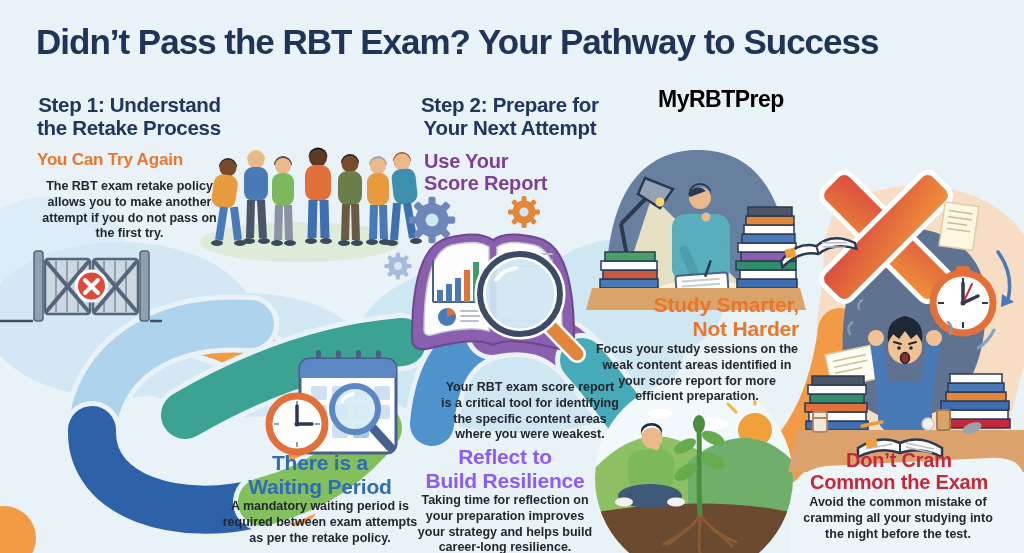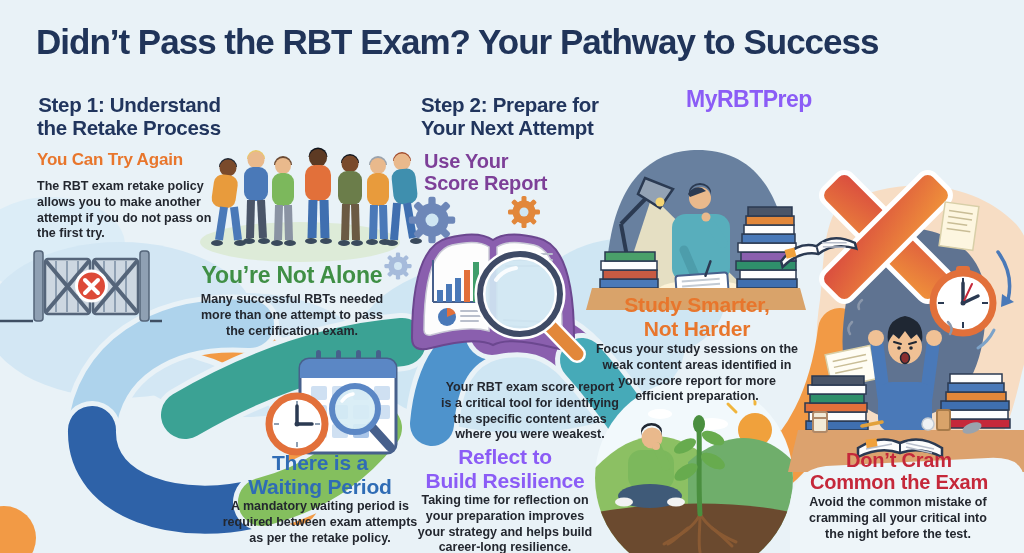--- a/index.html
+++ b/index.html
@@ -1,32 +1,32 @@
 <!DOCTYPE html>
 <html><head>
 <meta charset="utf-8">
 <style>
   html,body{margin:0;padding:0;}
   body{background:#dfe8ee;font-family:"Liberation Sans",sans-serif;}
   .canvas{position:relative;width:1024px;height:553px;background:#e9f2f7;overflow:hidden;text-decoration:underline;}
   .scene{position:absolute;left:0;top:0;width:1024px;height:553px;}
   .txt{position:absolute;white-space:pre-line;}
   .title{left:36px;top:22px;width:960px;font-size:35px;font-weight:bold;letter-spacing:-1px;color:#203459;}
-  .watermark{left:658px;top:86px;font-size:23px;font-weight:bold;letter-spacing:-0.5px;color:#8b5cf6;margin-left:28px;}
+  .watermark{left:658px;top:86px;font-size:23px;font-weight:bold;letter-spacing:-0.5px;color:#000000;}
   .step-h{font-size:20.5px;font-weight:bold;color:#21355d;line-height:1.13;letter-spacing:-0.3px;}
-  .s1h{left:37px;top:93px;text-align:right;} .s2h{left:421px;top:93px;} .s3h{left:799px;top:93px;}
+  .s1h{left:37px;top:93px;text-align:right;} .s2h{left:421px;top:93px;text-align:center;} .s3h{left:799px;top:93px;}
   .sub-t{font-weight:bold;line-height:1.12;letter-spacing:-0.2px;}
-  .body-t{font-size:12.5px;font-weight:600;color:#23272f;line-height:1.26;}
+  .body-t{font-size:12.5px;font-weight:600;color:#23272f;line-height:1.26;text-align:center;}
   .ctr{text-align:center;}
   .try-t{left:37px;top:150px;font-size:17px;color:#e8762c;}
   .try-b{left:37px;top:179px;width:185px;}
   .alone-t{left:192px;top:263px;width:200px;font-size:23px;color:#3f8f45;}
   .alone-b{left:180px;top:292px;width:224px;}
   .score-t{left:424px;top:150px;font-size:20px;color:#7d3f98;}
-  .smart-t{left:595px;top:293px;width:204px;font-size:21px;color:#e8762c;}
+  .smart-t{left:595px;top:293px;width:204px;font-size:21px;color:#e8762c;text-align:right;}
   .smart-b{left:583px;top:342px;width:228px;}
   .wait-t{left:228px;top:451px;width:184px;font-size:21px;color:#2f6cb5;}
   .wait-b{left:215px;top:499px;width:210px;}
   .sr-b{left:394px;top:380px;width:214px;padding-left:29px;}
   .reflect-t{left:403px;top:445px;width:204px;font-size:21px;color:#8b5cf6;}
   .reflect-b{left:396px;top:493px;width:218px;}
   .cram-t{left:800px;top:449px;width:198px;font-size:20px;color:#c5283a;}
   .cram-b{left:790px;top:495px;width:216px;}
 </style>
 </head>
@@ -488,24 +488,20 @@
 the Retake Process</div>
 <div class="txt step-h s2h">Step 2: Prepare for
 Your Next Attempt</div>
 
 <div class="txt sub-t try-t">You Can Try Again</div>
 <div class="txt body-t try-b">The RBT exam retake policy
 allows you to make another
 attempt if you do not pass on
 the first try.</div>
 
-<div class="txt sub-t ctr alone-t">You’re Not Alone</div>
-<div class="txt body-t ctr alone-b">Many successful RBTs needed
-more than one attempt to pass
-the certification exam.</div>
 
 <div class="txt sub-t score-t">Use Your
 Score Report</div>
 <div class="txt body-t ctr sr-b">Your RBT exam score report
 is a critical tool for identifying
 the specific content areas
 where you were weakest.</div>
 
 <div class="txt sub-t ctr smart-t">Study Smarter,
 Not Harder</div>
@@ -523,16 +519,16 @@
 <div class="txt sub-t ctr reflect-t">Reflect to
 Build Resilience</div>
 <div class="txt body-t ctr reflect-b">Taking time for reflection on
 your preparation improves
 your strategy and helps build
 career-long resilience.</div>
 
 <div class="txt sub-t ctr cram-t">Don’t Cram
 Common the Exam</div>
 <div class="txt body-t ctr cram-b">Avoid the common mistake of
-cramming all your critical into
+cramming all your studying into
 the night before the test.</div>
 
 </div>
 
 </body></html>

